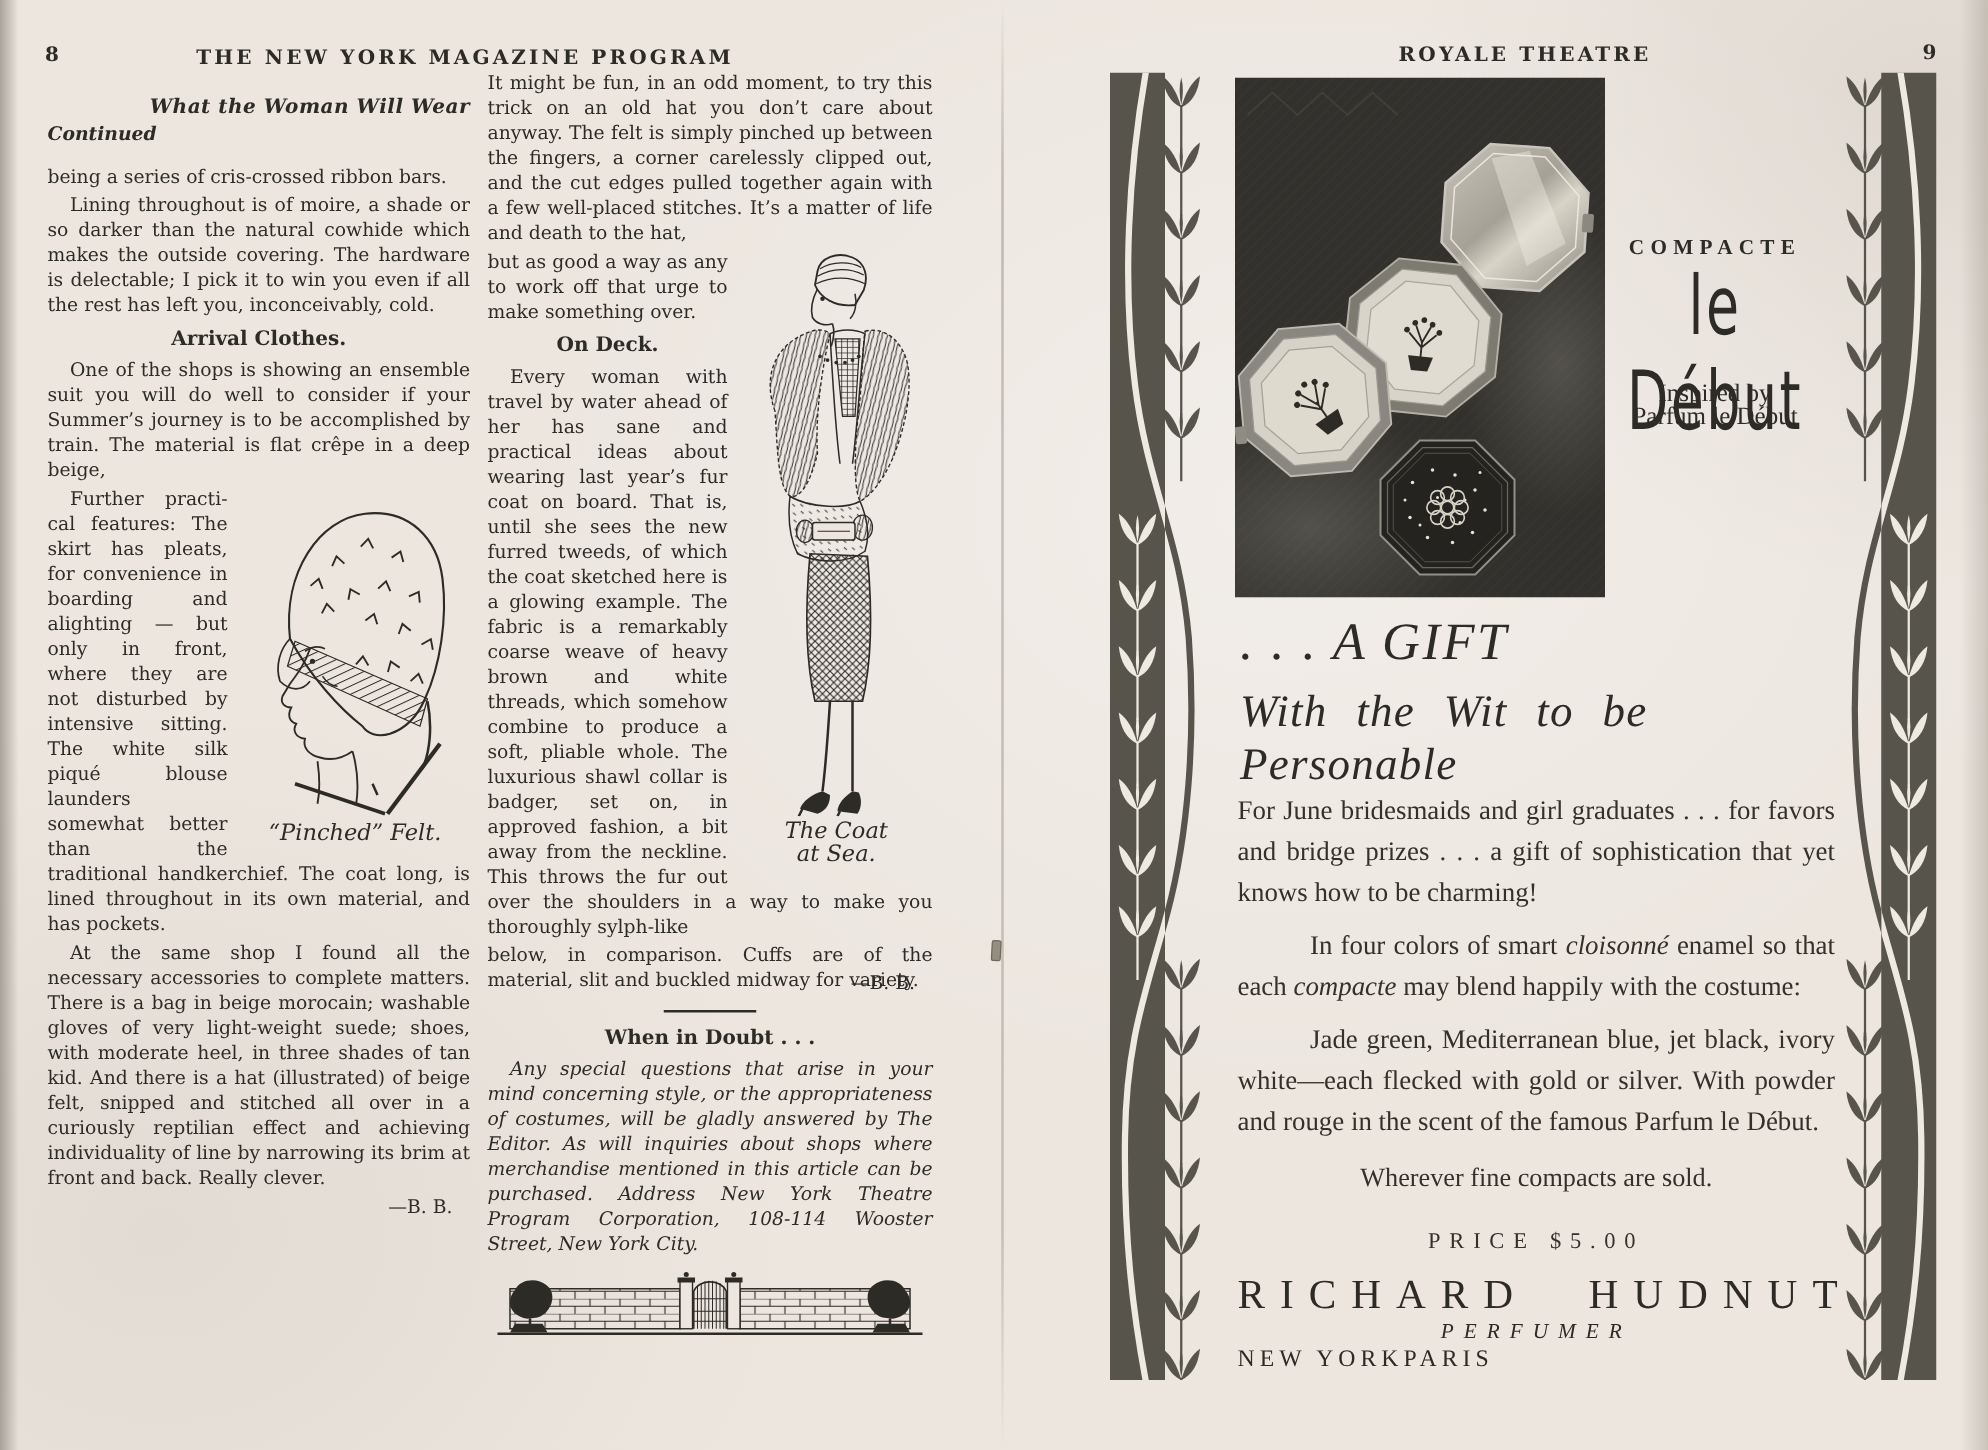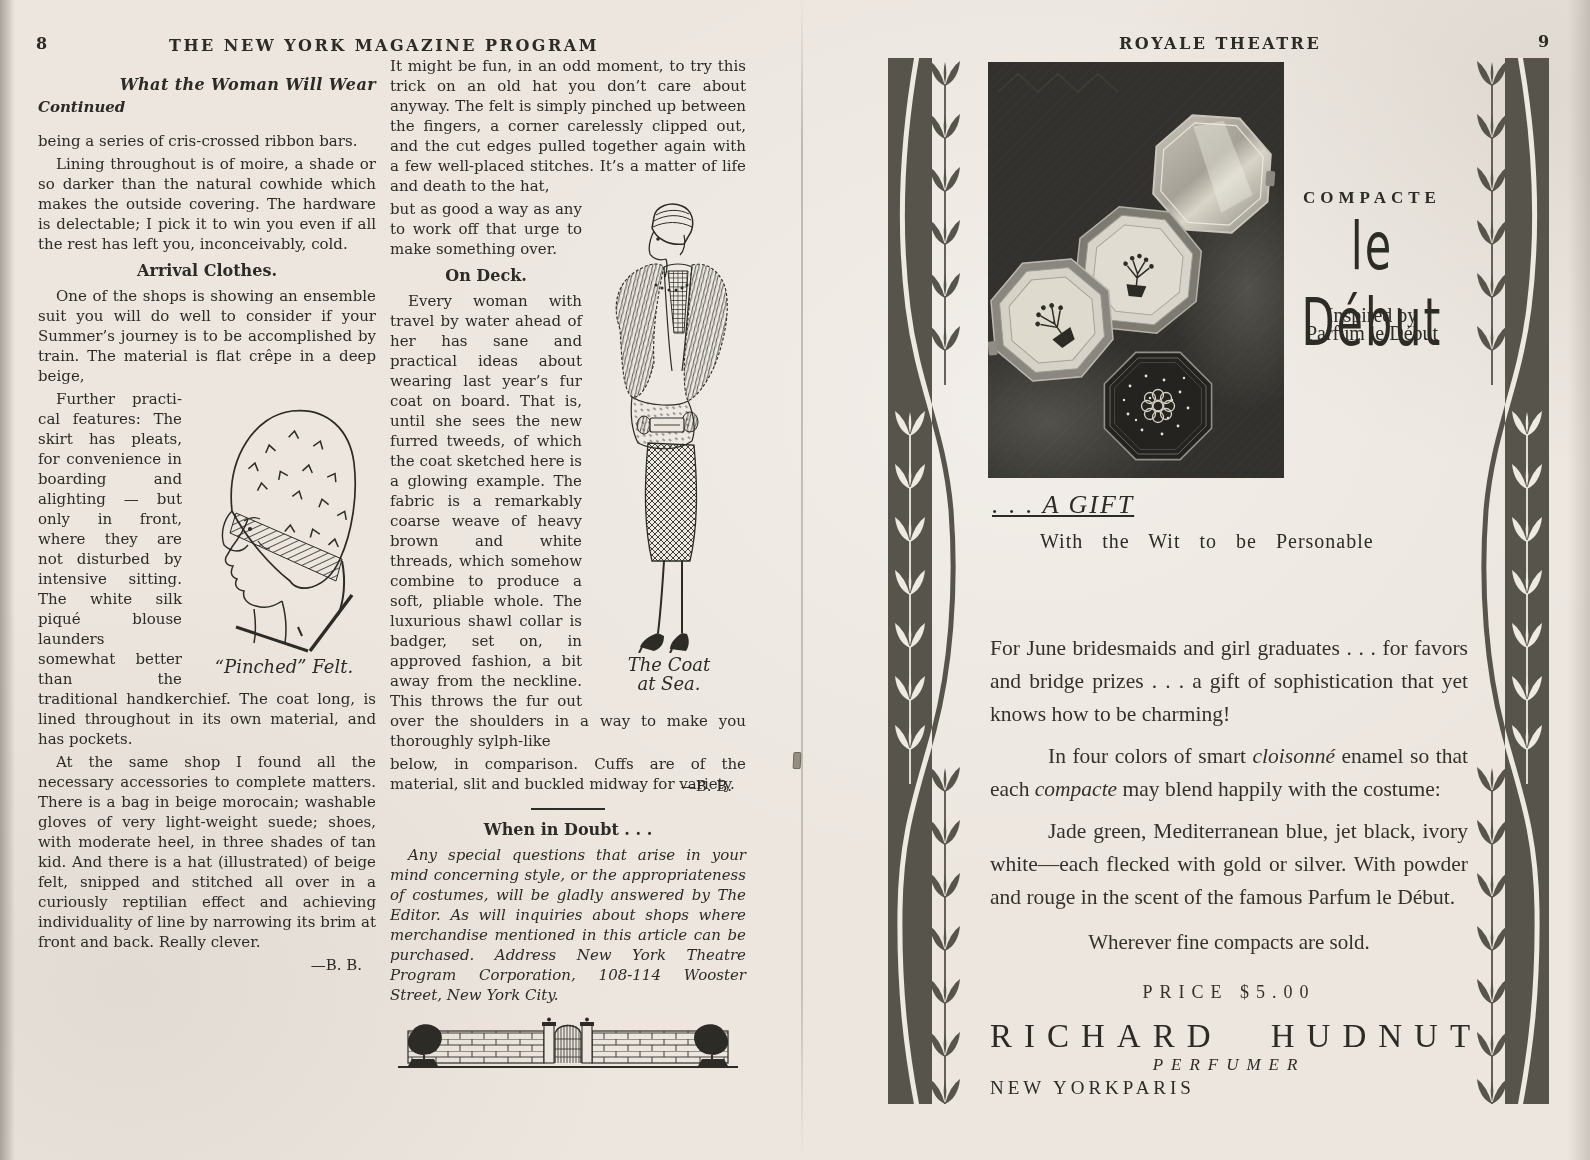--- a/index.html
+++ b/index.html
@@ -28,22 +28,22 @@
   .byline{text-align:right;padding-right:14px;font-size:15px;margin-top:2px;}
   .flt{float:right;margin:2px 0 4px 10px;text-align:center;}
   .flt .cap{font-style:italic;font-size:18px;line-height:19px;margin-top:2px;}
   .rule{width:74px;border:0;border-top:2px solid #2d2b26;margin:12px auto 10px auto;}
   .doubt{font-style:italic;}
   .wallwrap{margin-top:10px;text-align:center;}
   .kicker{font-size:17px;letter-spacing:5px;font-weight:bold;text-align:center;font-family:"Liberation Serif",serif;}
   .logo{font-family:"DejaVu Sans", sans-serif;font-size:43px;letter-spacing:2px;text-align:center;
         transform:scaleY(1.52);transform-origin:top center;font-weight:normal;}
   .inspired{font-family:"Liberation Serif",serif;font-weight:normal;font-size:20px;line-height:18px;text-align:center;}
-  .gift1{font-family:"Liberation Serif",serif;font-style:italic;font-size:26px;letter-spacing:2px;text-decoration:underline;}
-  .gift2{font-family:"Liberation Serif",serif;font-size:20px;word-spacing:13px;letter-spacing:1px;margin-top:10px;margin-left:48px;}
+  .gift1{font-family:"Liberation Serif",serif;font-style:italic;font-size:42px;letter-spacing:2px;}
+  .gift2{font-family:"Liberation Serif",serif;font-style:italic;font-size:36px;word-spacing:13px;letter-spacing:1px;margin-top:10px;}
   .adbody{font-family:"Liberation Serif",serif;font-size:21.5px;line-height:33px;text-align:justify;color:#34312a;}
   .adbody p{margin:0 0 9px 0;}
   .adbody .ind2{text-indent:58px;}
   .adtag{font-family:"Liberation Serif",serif;font-size:21px;text-align:center;margin-top:12px;color:#34312a;}
   .adprice{font-family:"Liberation Serif",serif;font-size:18px;letter-spacing:7px;text-align:center;margin-top:17px;color:#34312a;}
   .brand{font-family:"Liberation Serif",serif;font-size:33px;letter-spacing:12px;word-spacing:28px;white-space:nowrap;}
   .brandrole{font-family:"Liberation Serif",serif;font-style:italic;font-size:17px;letter-spacing:8px;text-align:center;margin-top:0px;}
   .cities{display:flex;font-family:"Liberation Serif",serif;font-size:19px;letter-spacing:4px;margin-top:2px;}
   
   .gutter{left:801px;top:0;width:2px;height:1160px;background:linear-gradient(rgba(104,98,88,.0),rgba(104,98,88,.35) 12%,rgba(104,98,88,.30) 85%,rgba(104,98,88,0));}
@@ -133,21 +133,21 @@
     <path id="chev" d="M-5,3 L0,-4 L5,3" fill="none" stroke="#2d2b26" stroke-width="1.5"></path>
   </defs>
 </svg>
 
 <div class="spread">
 
   <div class="abs gutter"></div>
   <div class="abs staple"></div>
 
   <div class="abs folio" style="left:36px;top:34px;">8</div>
-  <div class="abs runhead" style="left:144px;top:36px;width:480px;">THE NEW YORK MAGAZINE PROGRAM</div>
+  <div class="abs runhead" style="left:132px;top:36px;width:480px;">THE NEW YORK MAGAZINE PROGRAM</div>
 
   <div class="abs article" style="left:38px;top:76px;width:338px;">
     <h2 class="art-title">What the Woman Will Wear</h2>
     <div class="art-cont">Continued</div>
     <p>being a series of cris-crossed ribbon bars.</p>
     <p class="ind">Lining throughout is of moire, a shade or so darker than the natural cowhide which makes the outside covering.  The hardware is delectable; I pick it to win you even if all the rest has left you, inconceivably, cold.</p>
     <h4 class="subhead">Arrival Clothes.</h4>
     <p class="ind">One of the shops is showing an ensemble suit you will do well to consider if your Summer’s journey is to be accomplished by train.  The material is flat crêpe in a deep beige,</p>
     <div>
       <div class="flt" style="width:184px;">

